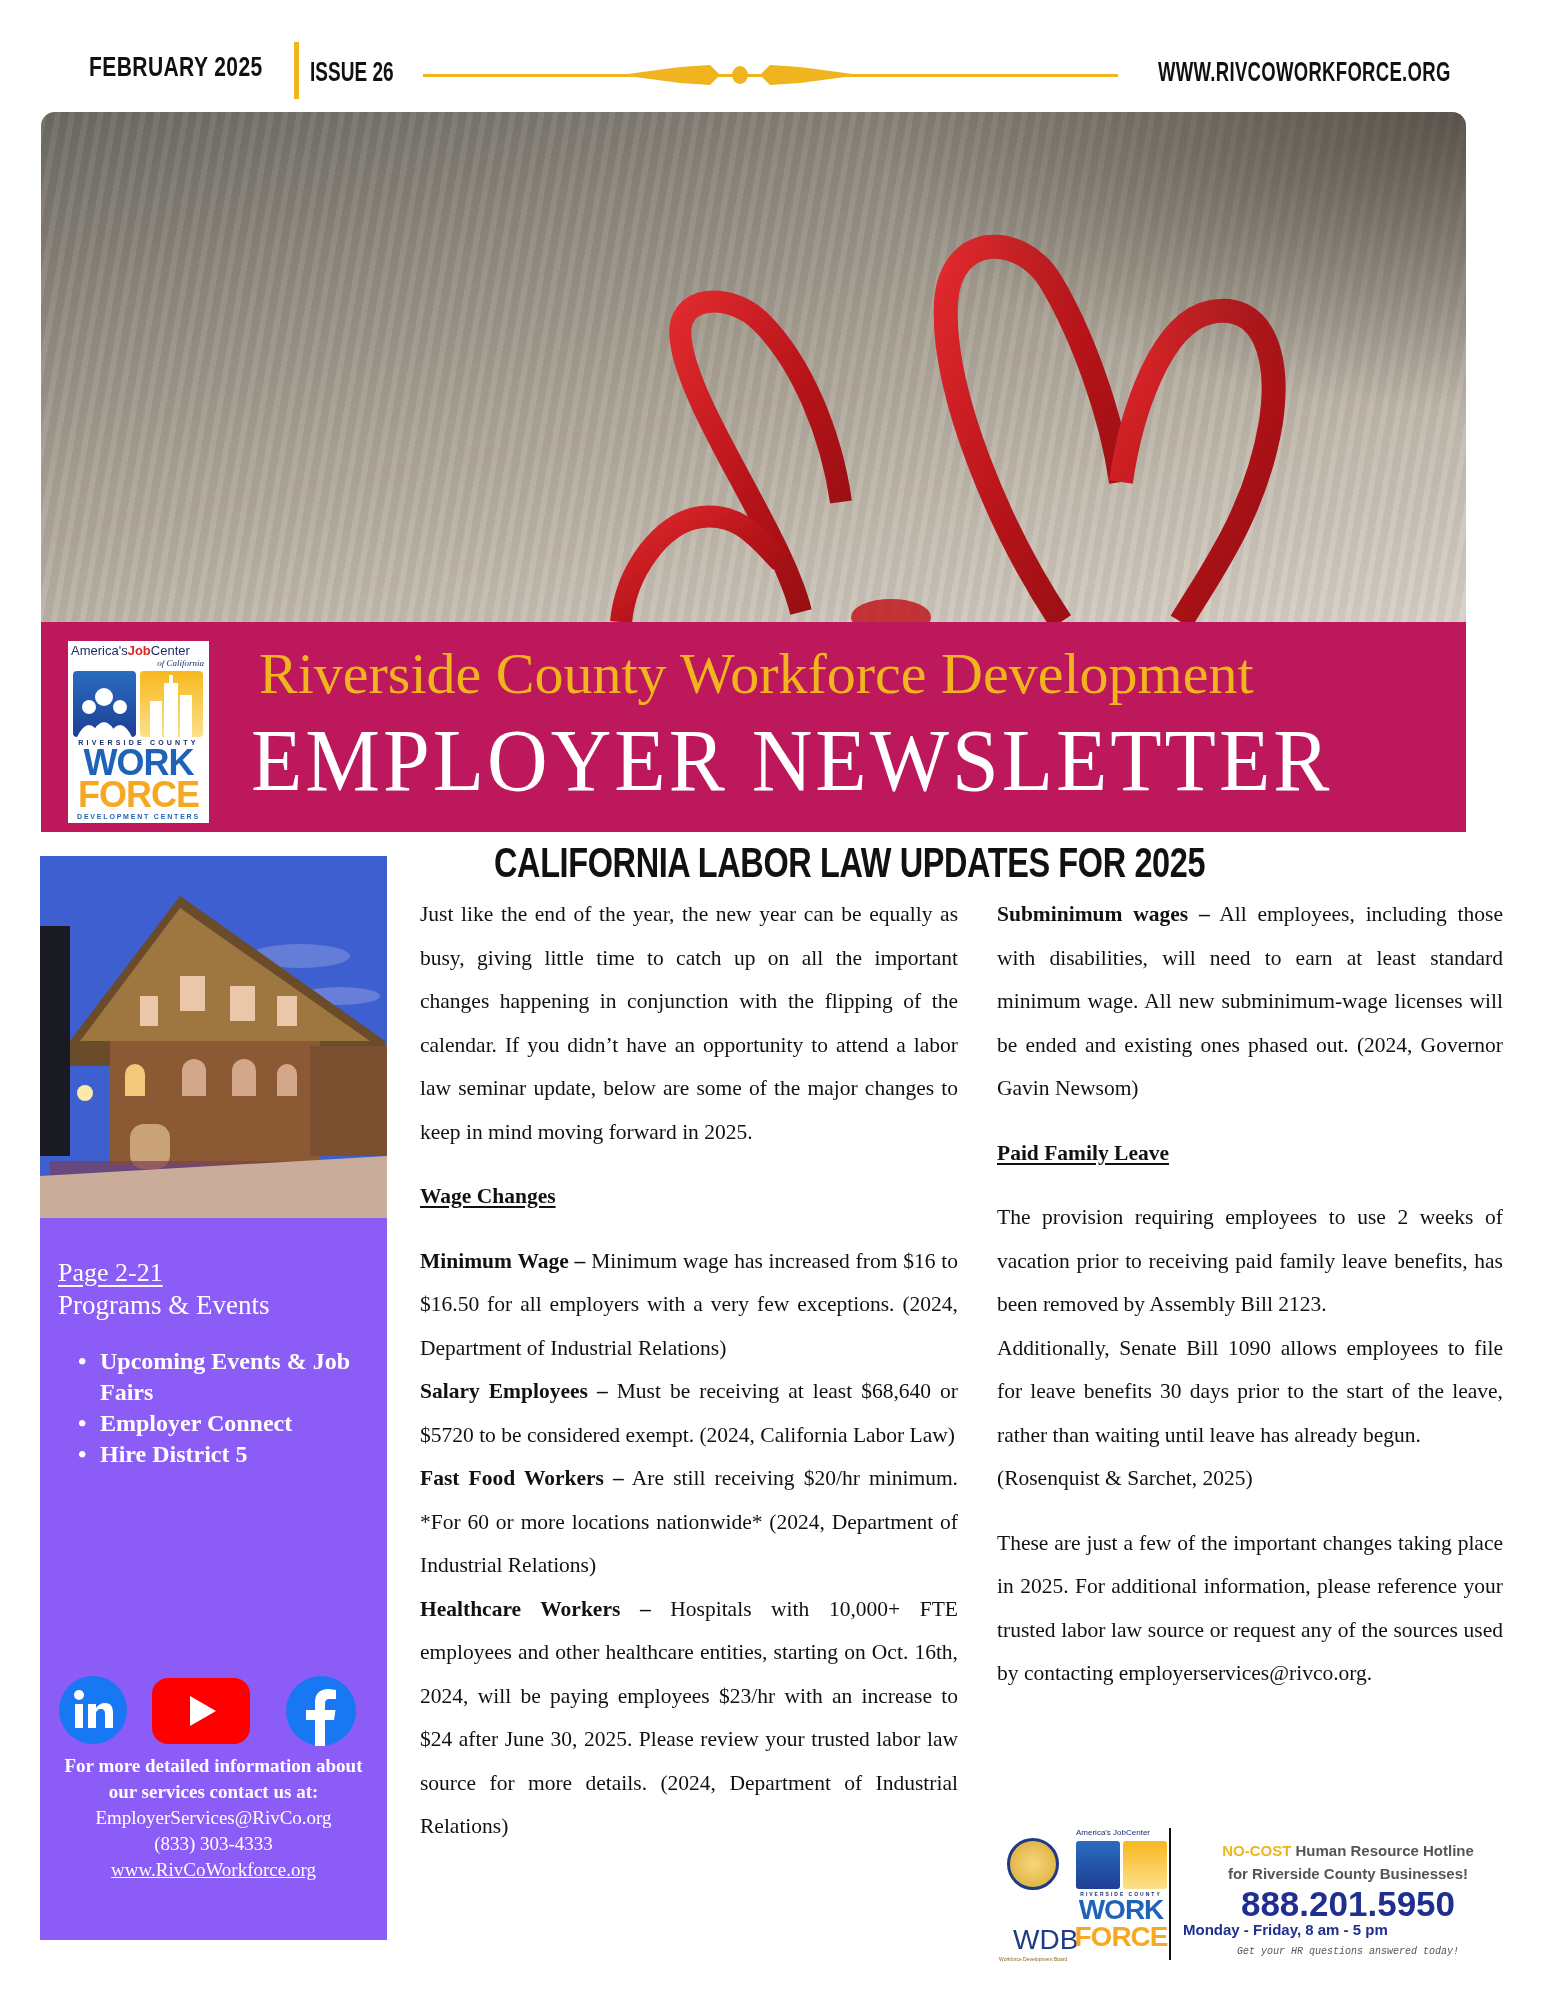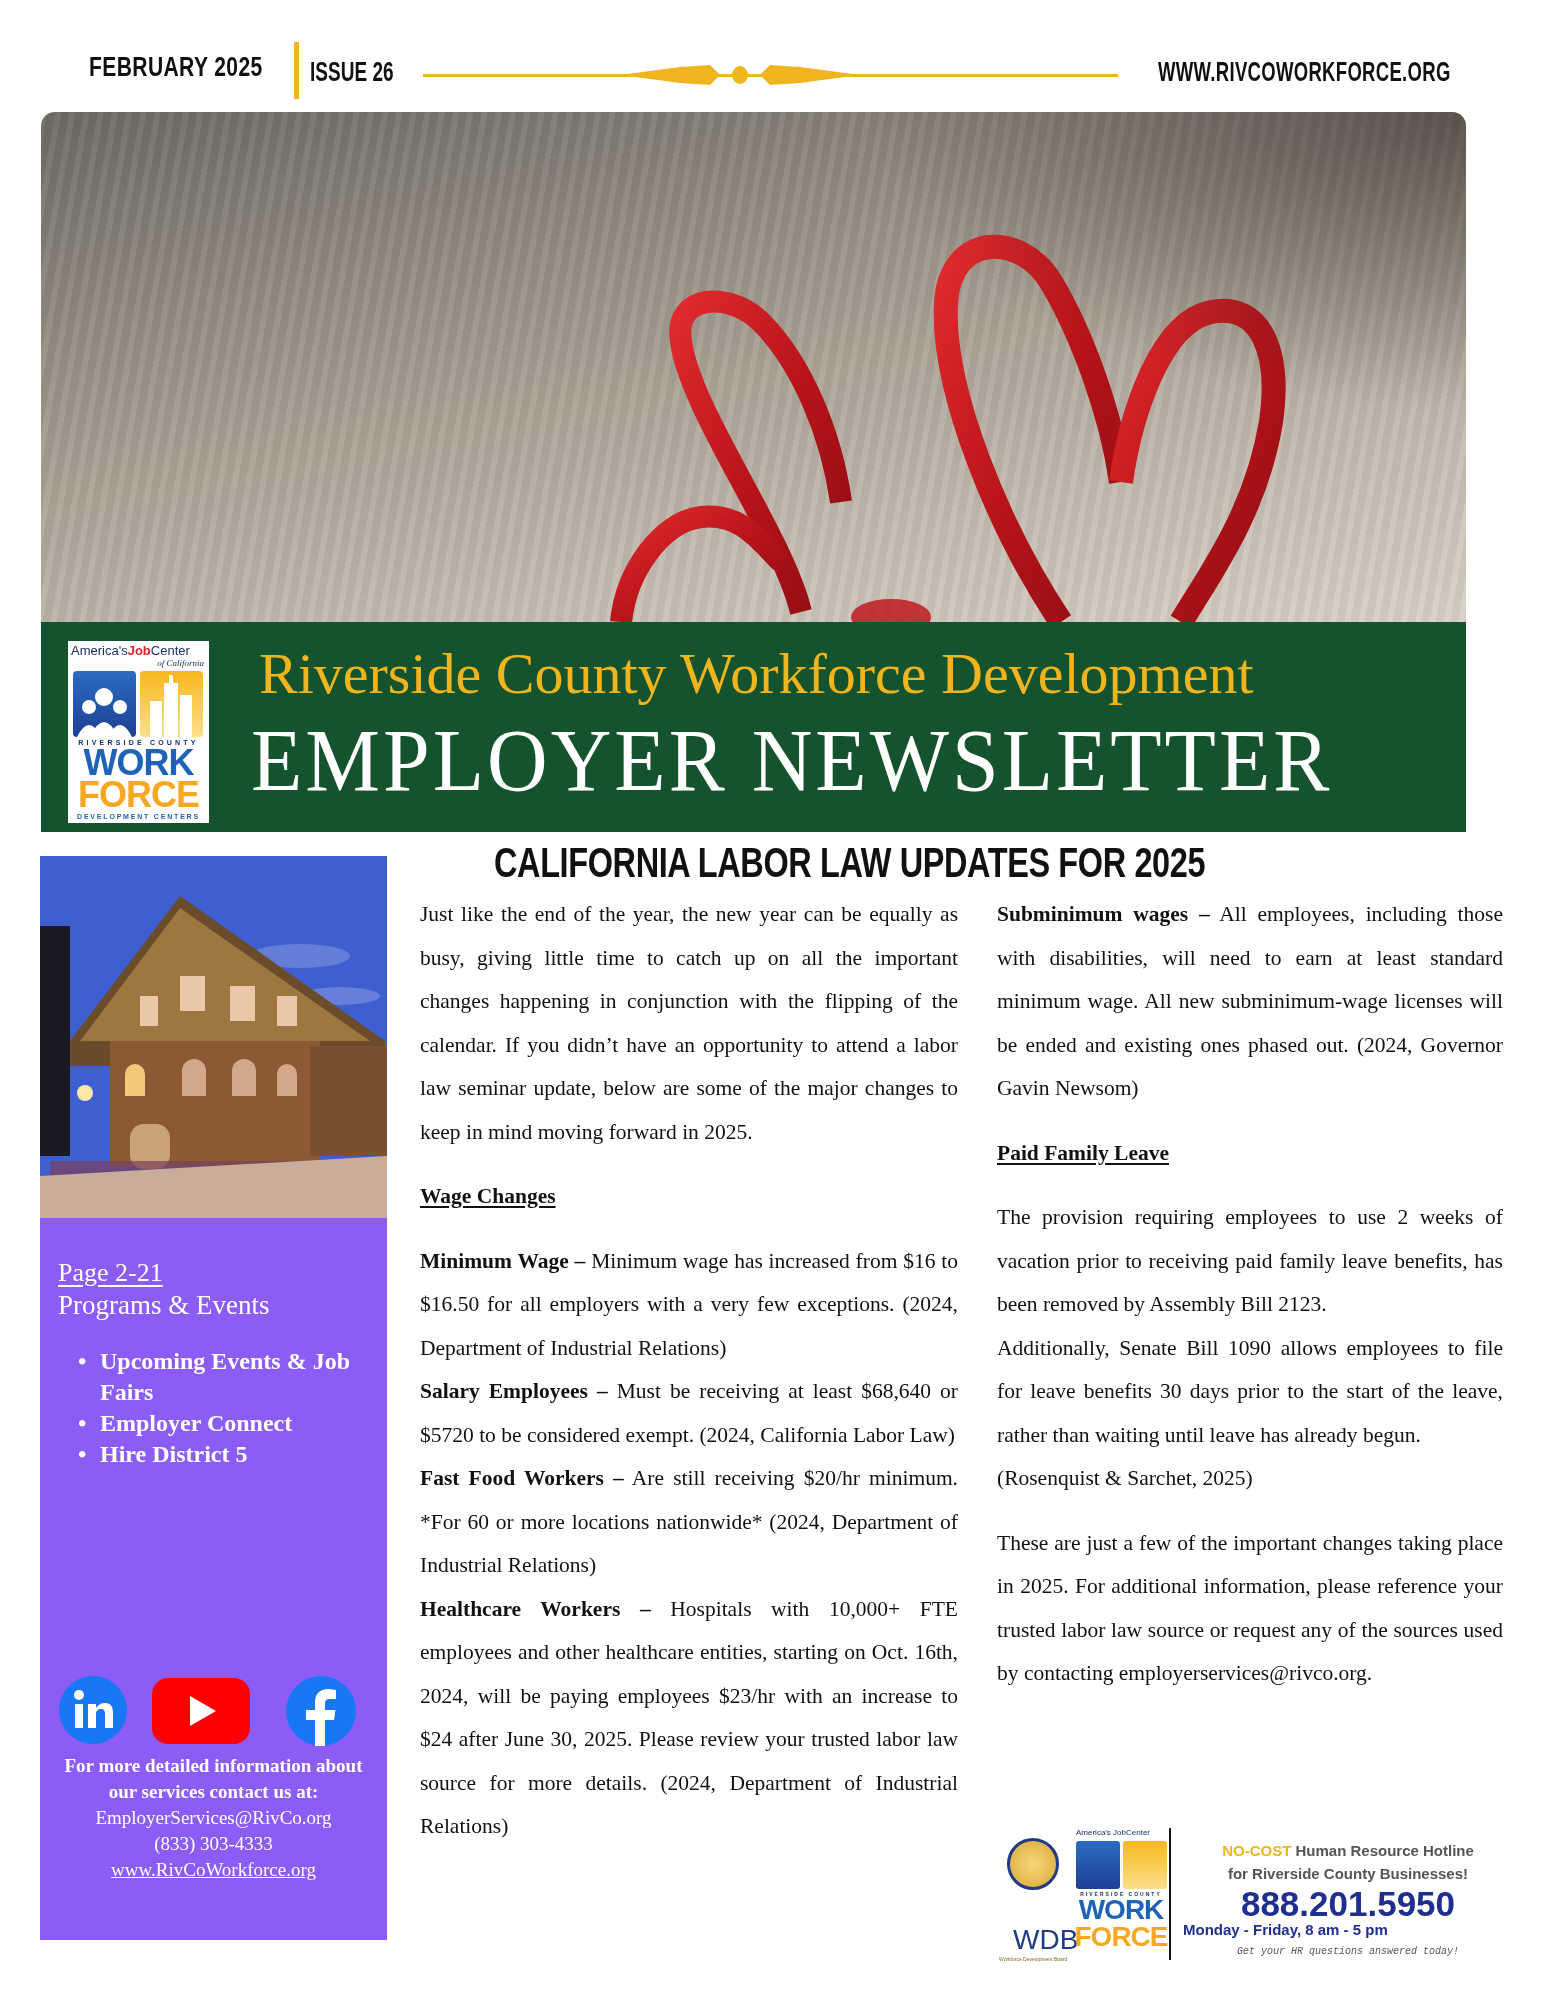--- a/index.html
+++ b/index.html
@@ -21,21 +21,21 @@
   
   .hero { position: absolute; left: 41px; top: 112px; width: 1425px; height: 510px; border-radius: 14px 14px 0 0; overflow: hidden;
           background: linear-gradient(170deg, #6d6a63 0%, #8d877d 25%, #aaa295 50%, #c4bcb0 75%, #d8d1c7 100%); }
   .hero::before { content: ""; position: absolute; inset: 0;
     background: repeating-linear-gradient(100deg, rgba(255,255,255,0.05) 0 6px, rgba(0,0,0,0.04) 6px 14px); }
   .hero::after { content: ""; position: absolute; right: 0; top: 0; width: 600px; height: 300px;
     background: radial-gradient(ellipse at top right, rgba(40,35,30,0.55), transparent 70%); }
   .hero svg { position: absolute; left: 0; top: 0; }
 
   
-  .banner { position: absolute; left: 41px; top: 622px; width: 1425px; height: 210px; background: #14532d; }
+  .banner { position: absolute; left: 41px; top: 622px; width: 1425px; height: 210px; background: #be185d; }
   .logo { position: absolute; left: 27px; top: 19px; width: 141px; height: 182px; background: #fff; }
   .logo-top { position: absolute; left: 3px; top: 2px; font-family: "Liberation Sans", sans-serif; font-size: 13px; color: #1b2c6b; white-space: nowrap; }
   .logo-top b { color: #d9262b; }
   .logo-sub { position: absolute; right: 5px; top: 17px; font-family: "Liberation Serif", serif; font-style: italic; font-size: 9px; color: #1b2c6b; }
   .logo-blue { position: absolute; left: 5px; top: 30px; width: 63px; height: 66px; background: linear-gradient(#2a6cc0, #1d3f94); border-radius: 4px; }
   .logo-gold { position: absolute; left: 72px; top: 30px; width: 63px; height: 66px; background: linear-gradient(#f8b81f, #fbe08a); border-radius: 4px; overflow:hidden; }
   .logo-rc { position: absolute; left: 0; width: 141px; top: 98px; text-align: center; font-family: "Liberation Sans", sans-serif; font-weight: 700; font-size: 7px; letter-spacing: 3.2px; color: #1b2c6b; }
   .logo-work { position: absolute; left: 0; width: 141px; top: 104px; text-align: center; font-family: "Liberation Sans", sans-serif; font-weight: 900; font-size: 36px; line-height: 36px; color: #1e63b8; letter-spacing: -1px; }
   .logo-force { position: absolute; left: 0; width: 141px; top: 136px; text-align: center; font-family: "Liberation Sans", sans-serif; font-weight: 900; font-size: 36px; line-height: 36px; color: #f7a823; letter-spacing: -1px; }
   .logo-dc { position: absolute; left: 0; width: 141px; top: 172px; text-align: center; font-family: "Liberation Sans", sans-serif; font-weight: 700; font-size: 7px; letter-spacing: 1.8px; color: #1e63b8; }

